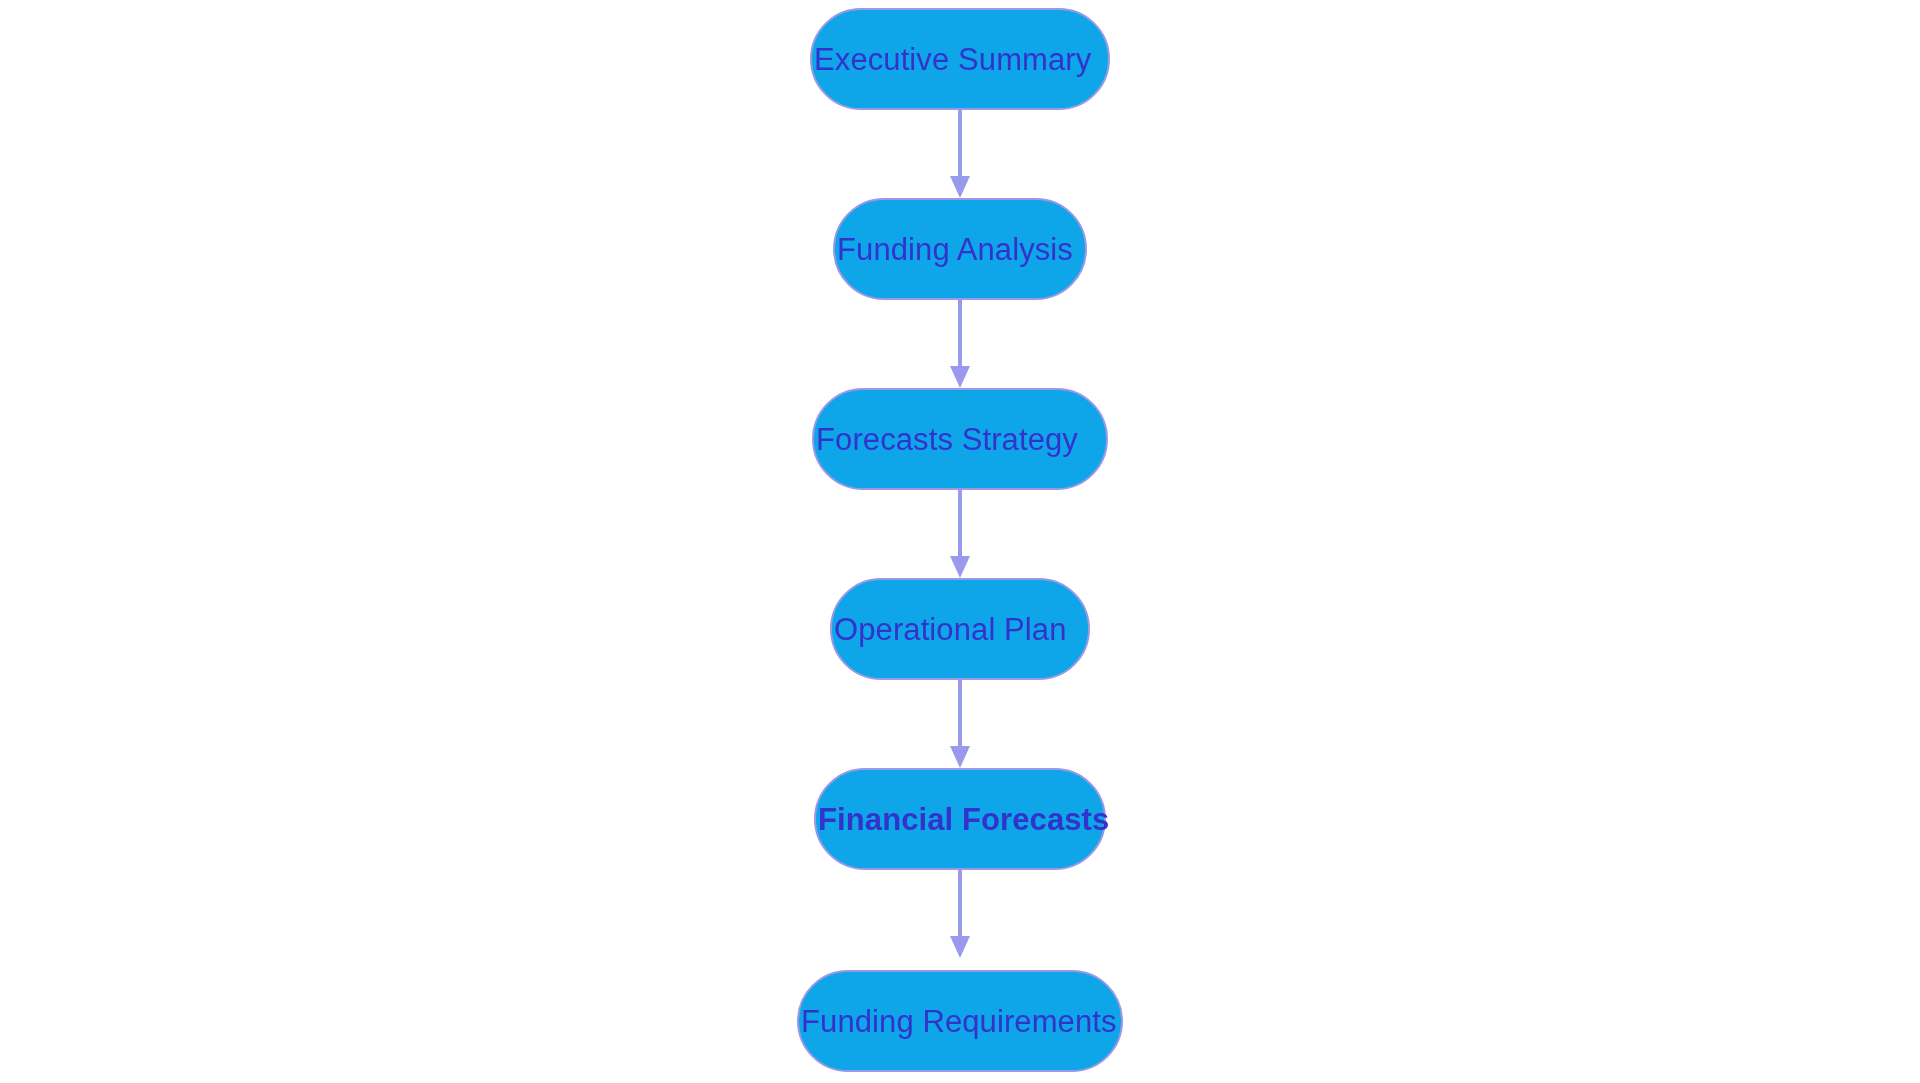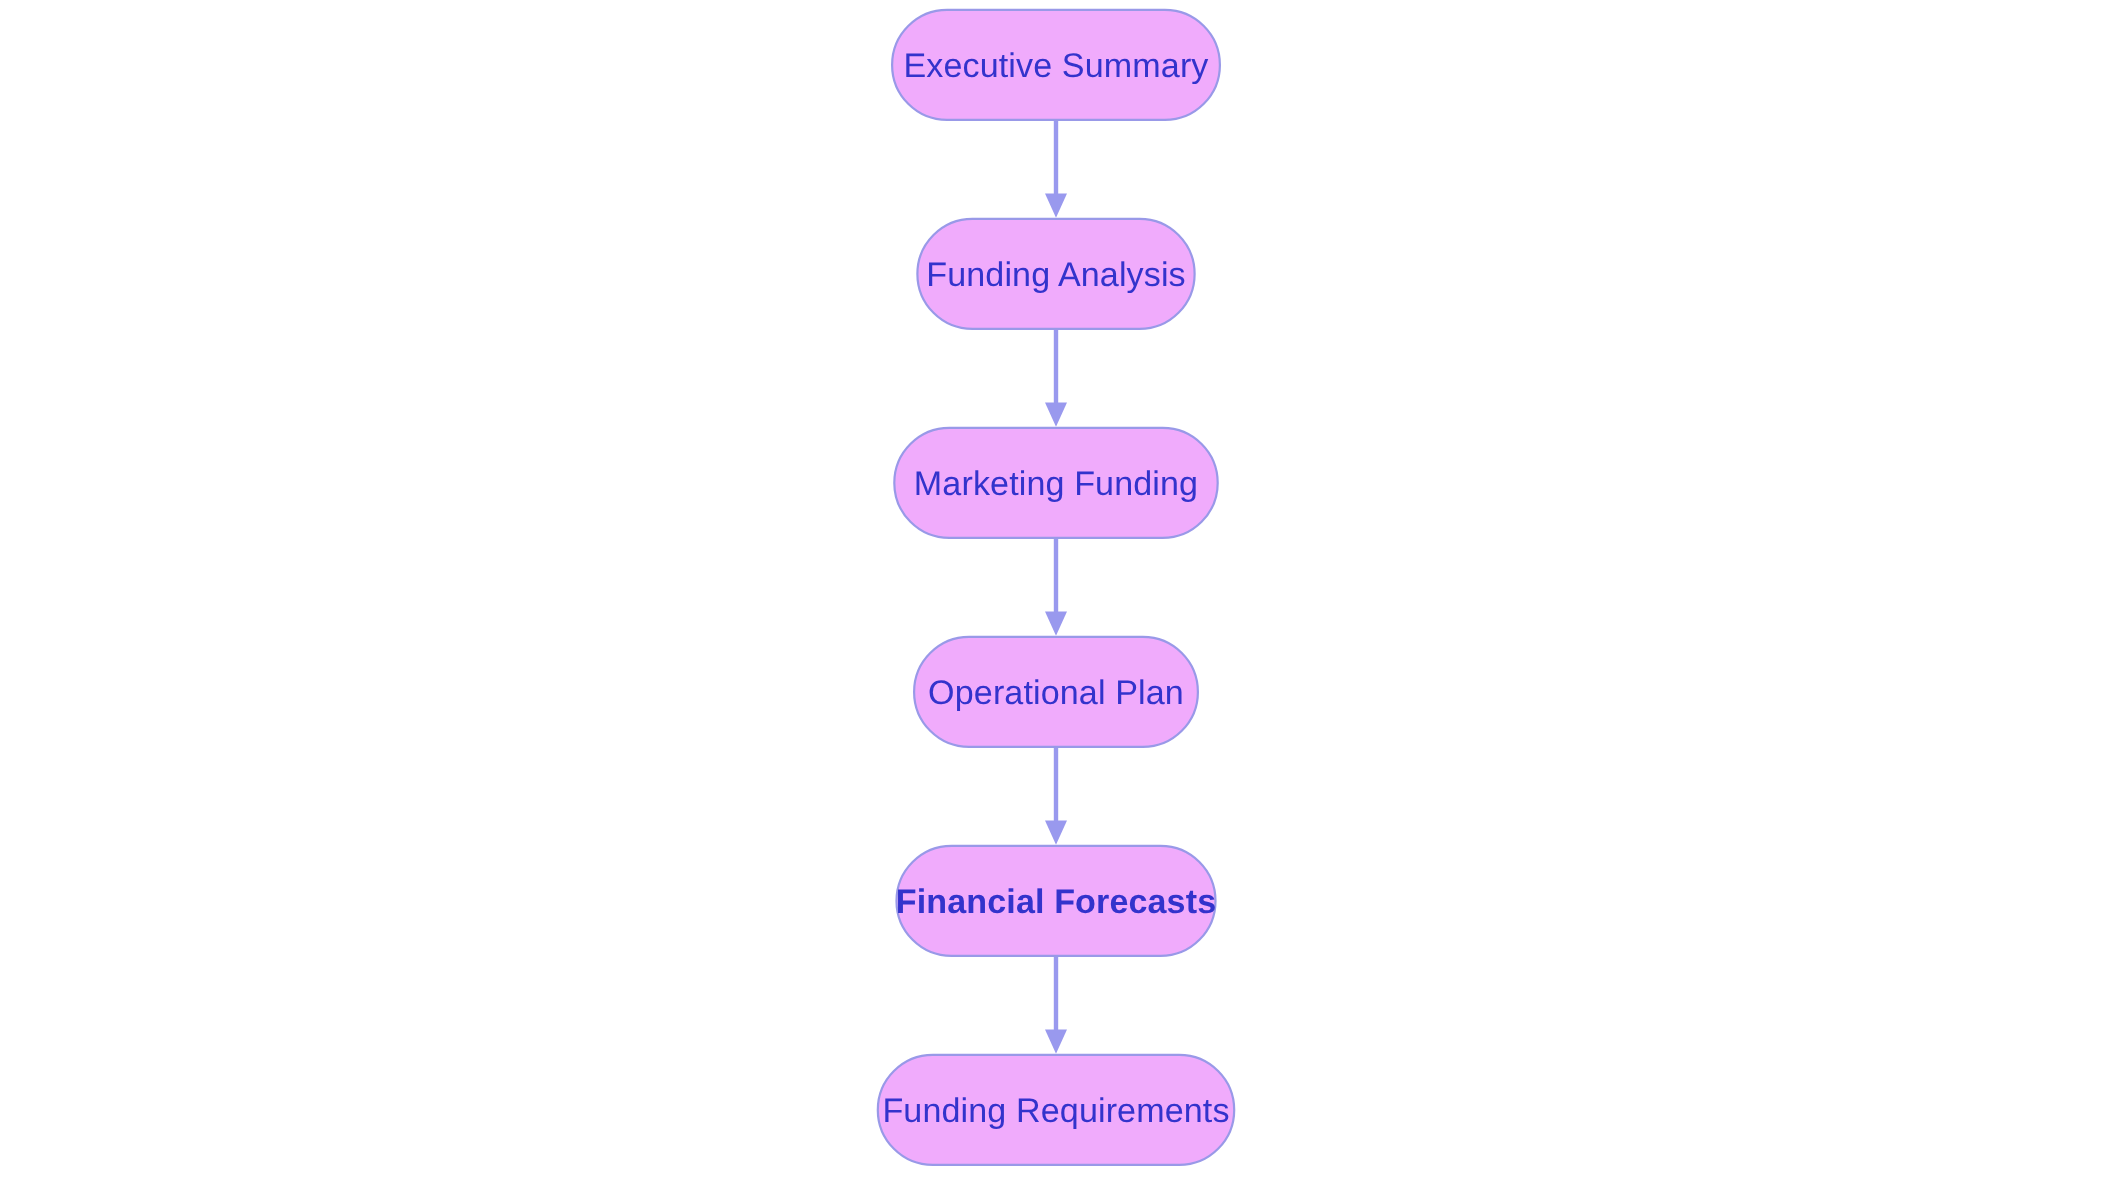--- a/index.html
+++ b/index.html
@@ -34,22 +34,22 @@
   .flow-row {
     position: relative;
     display: flex;
     justify-content: center;
     align-items: center;
   }
   .flow-node {
     box-sizing: border-box;
     display: flex;
     align-items: center;
-    justify-content: center;
-    background: #f0abfc;
+    justify-content: flex-start;
+    background: #0ea5e9;
     border: 2px solid #9999e8;
     border-radius: 9999px;
     height: 102px;
     color: #3333cc;
     font-size: 31px;
     font-weight: 400;
     letter-spacing: 0.1px;
     white-space: nowrap;
     line-height: 1;
     user-select: none;
@@ -59,21 +59,21 @@
     font-size: 31px;
     line-height: 1;
     padding: 0 2px;
   }
   
   .n0 { width: 300px; }
   .n1 { width: 254px; }
   .n2 { width: 296px; }
   .n3 { width: 260px; }
   .n4 { width: 292px; font-weight: bold; }
-  .n5 { width: 326px; }
+  .n5 { width: 326px; margin-top: 12px; }
 
   .flow-connector {
     position: relative;
     width: 30px;
     height: 88px;
     display: flex;
     justify-content: center;
   }
   .flow-connector .conn-svg {
     display: block;
@@ -109,21 +109,21 @@
 
     <div class="flow-connector">
       <svg class="conn-svg" width="30" height="88" viewBox="0 0 30 88">
         <line x1="15" y1="0" x2="15" y2="70" stroke="#9999ee" stroke-width="4"></line>
         <polygon points="15,88 5,66 25,66" fill="#9999ee"></polygon>
       </svg>
     </div>
 
     <div class="flow-row">
       <div class="flow-node n2">
-        <span class="node-label">Marketing Funding</span>
+        <span class="node-label">Forecasts Strategy</span>
       </div>
     </div>
 
     <div class="flow-connector">
       <svg class="conn-svg" width="30" height="88" viewBox="0 0 30 88">
         <line x1="15" y1="0" x2="15" y2="70" stroke="#9999ee" stroke-width="4"></line>
         <polygon points="15,88 5,66 25,66" fill="#9999ee"></polygon>
       </svg>
     </div>
 

